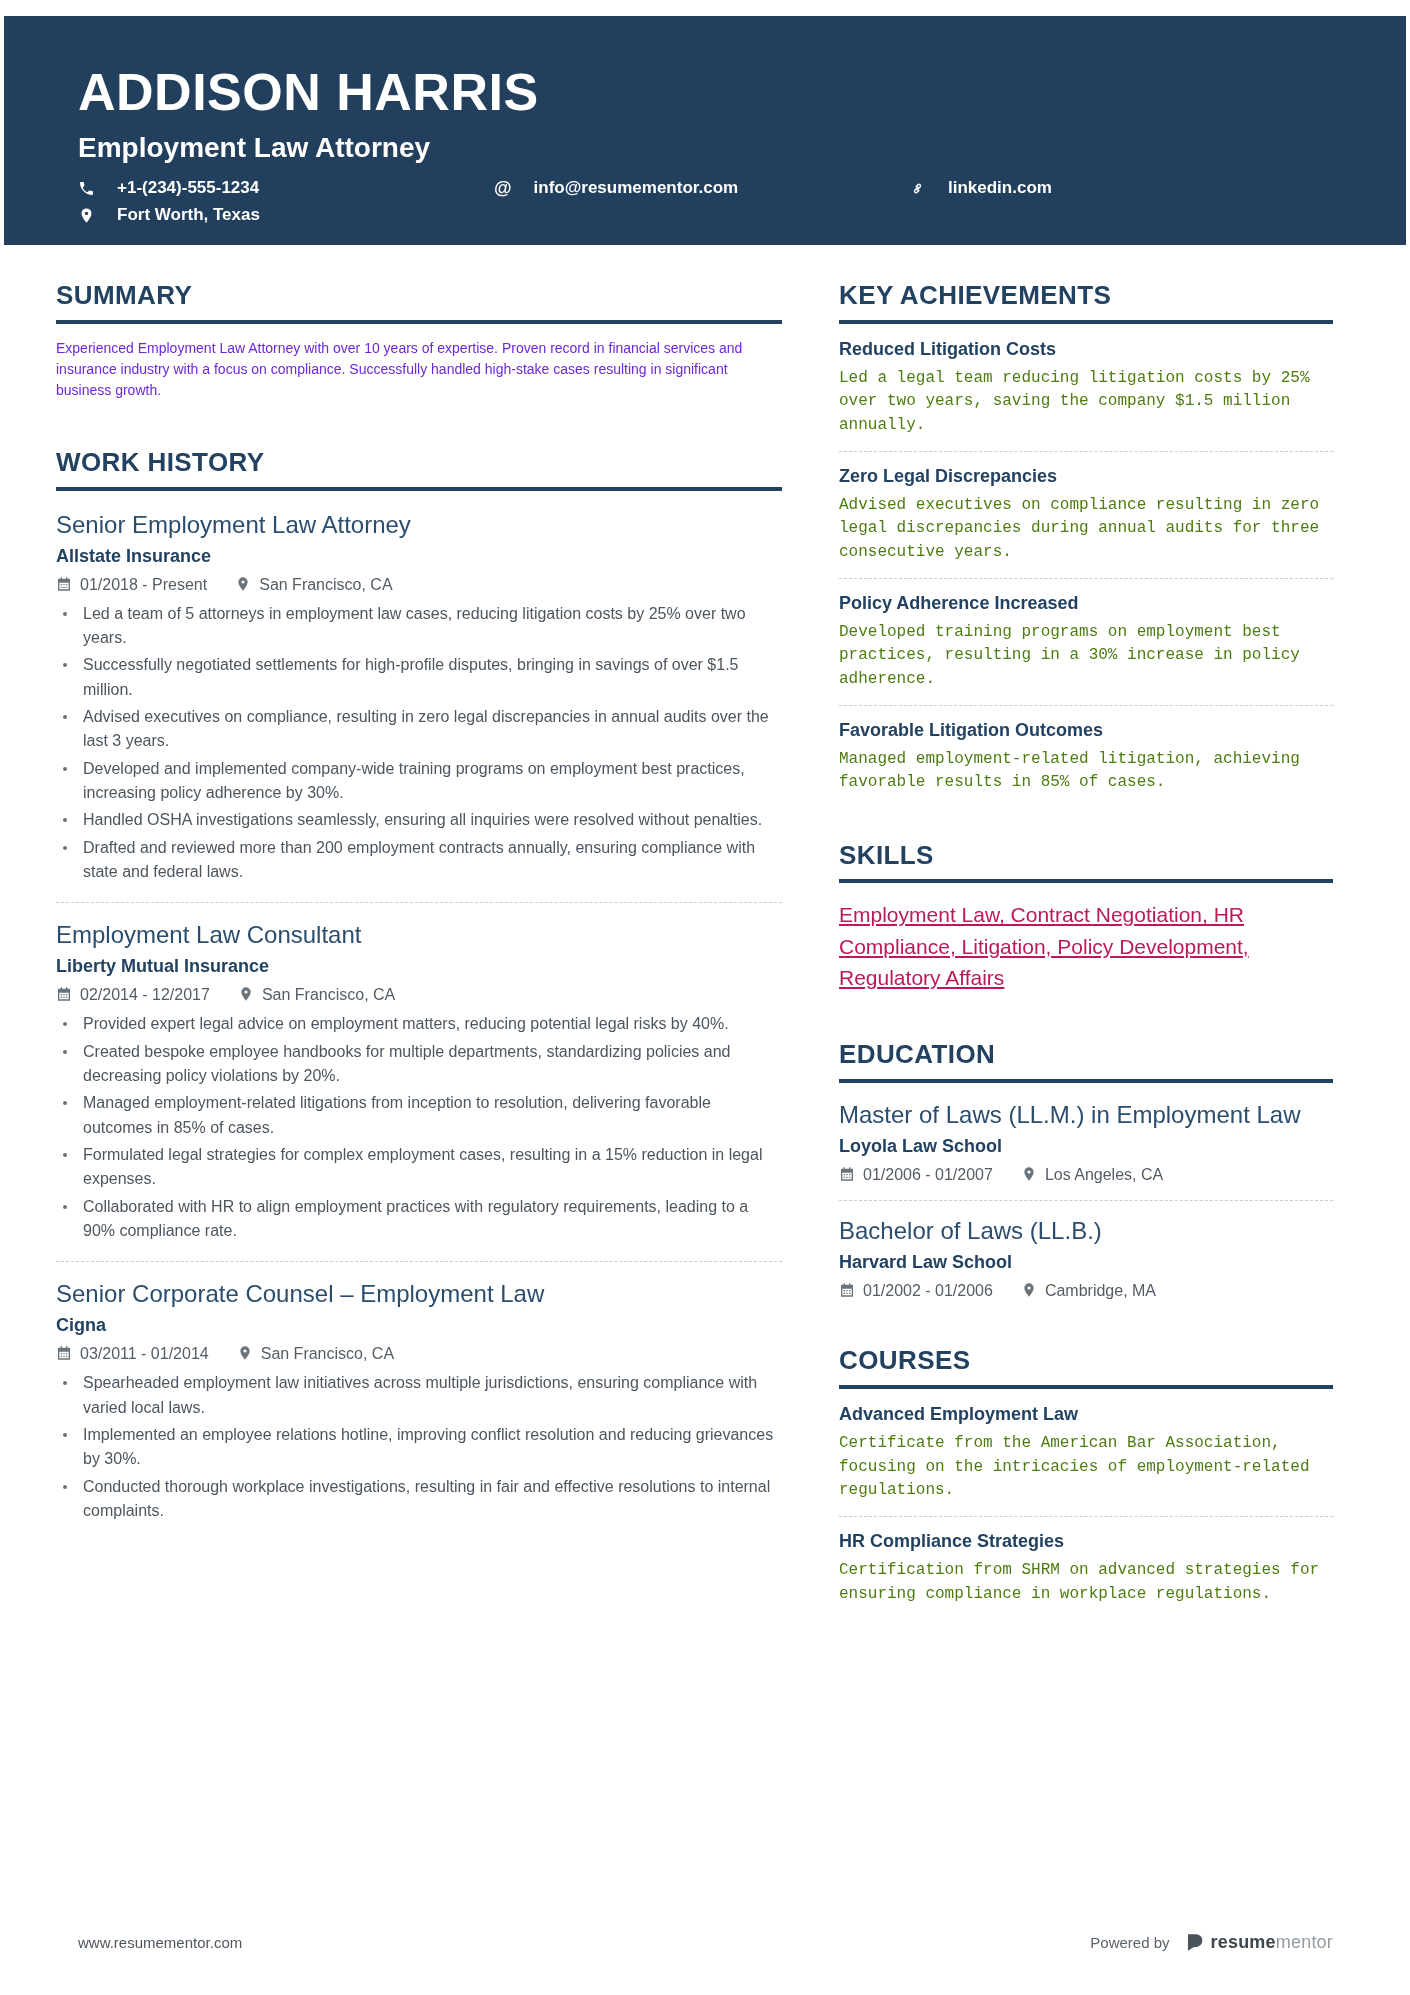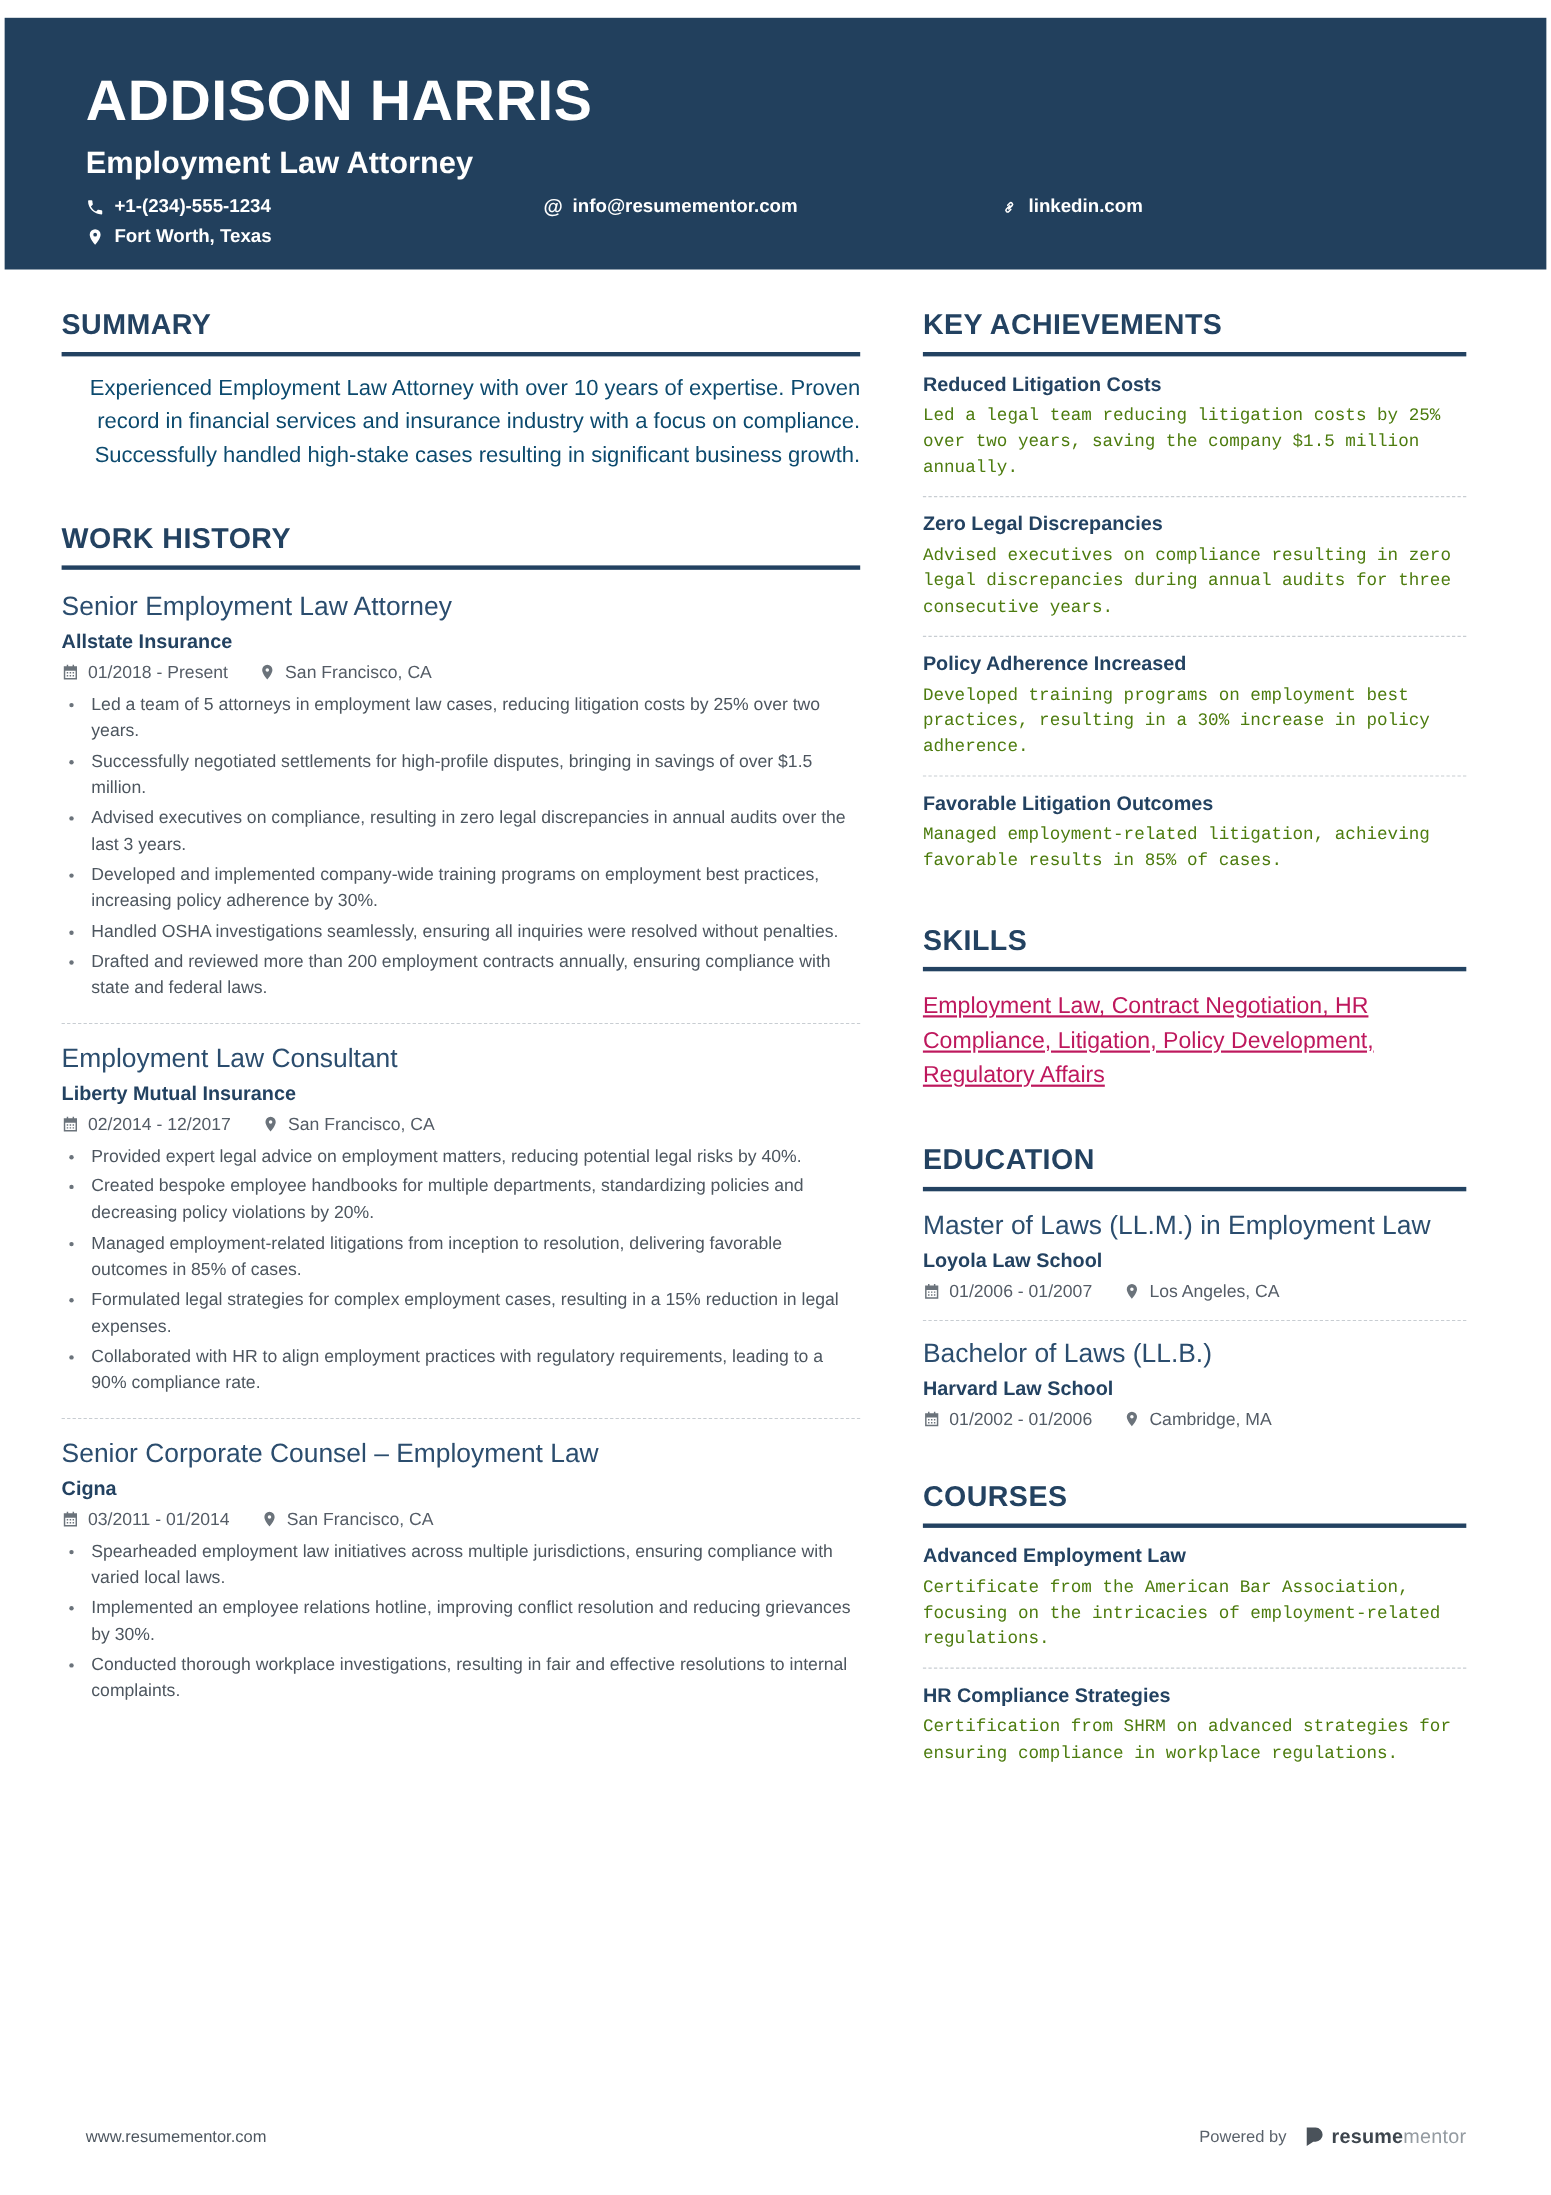--- a/index.html
+++ b/index.html
@@ -8,35 +8,35 @@
   body { font-family:"Liberation Sans","DejaVu Sans",sans-serif; color:#4d565f; }
   .page { width:1402px; height:1995px; margin:16px auto; background:#ffffff;
           display:flex; flex-direction:column; overflow:hidden; }
 
   
   .hd { background:#22405d; color:#ffffff; padding:50px 74px 20px; }
   .hd h1 { font-size:52px; font-weight:800; letter-spacing:0.5px; line-height:1.0; }
   .hd .role { margin-top:14px; font-size:28px; font-weight:700; }
   .contacts { margin-top:14px; display:grid; grid-template-columns:416px 415px auto;
               row-gap:7px; font-size:17px; font-weight:700; align-items:center; }
-  .contact { display:flex; align-items:center; gap:9px; white-space:nowrap; }
+  .contact { display:flex; align-items:center; gap:22px; white-space:nowrap; }
   .contact svg { width:17px; height:17px; flex:0 0 auto; }
   .at-glyph { font-size:18px; font-weight:700; line-height:1; }
 
   
   .cols { display:flex; gap:57px; padding:0 73px 0 52px; align-items:flex-start; }
   .col-l { flex:0 0 726px; }
   .col-r { flex:1 1 auto; min-width:0; }
 
   h2.sec-h { color:#234261; font-size:26px; font-weight:800; letter-spacing:0.4px;
              padding-bottom:9px; border-bottom:4px solid #234261; line-height:1.15; }
   section.sec { margin-top:36px; }
   section.sec ~ section.sec { margin-top:46px; }
 
-  .body-txt { margin-top:14px; font-size:20px; line-height:1.52; color:#0c4a6e;text-align:right; }
+  .body-txt { margin-top:14px; font-size:14px; line-height:1.52; color:#6d28d9; }
 
   
   .job { margin-top:18px; }
   .job + .job { border-top:1px dashed #c8cdd2; margin-top:18px; padding-top:16px; }
   .job h3, .edu h3 { color:#2b4d6e; font-size:24px; font-weight:500; line-height:1.3; }
   .company { margin-top:6px; color:#234261; font-size:18px; font-weight:700; }
   .meta { margin-top:9px; display:flex; gap:28px; font-size:16px; color:#545c66; align-items:center; }
   .meta .mi { display:flex; gap:8px; }
   .meta svg { width:16px; height:16px; color:#6b737b; }
   ul.bullets { margin-top:8px; list-style:none; }

